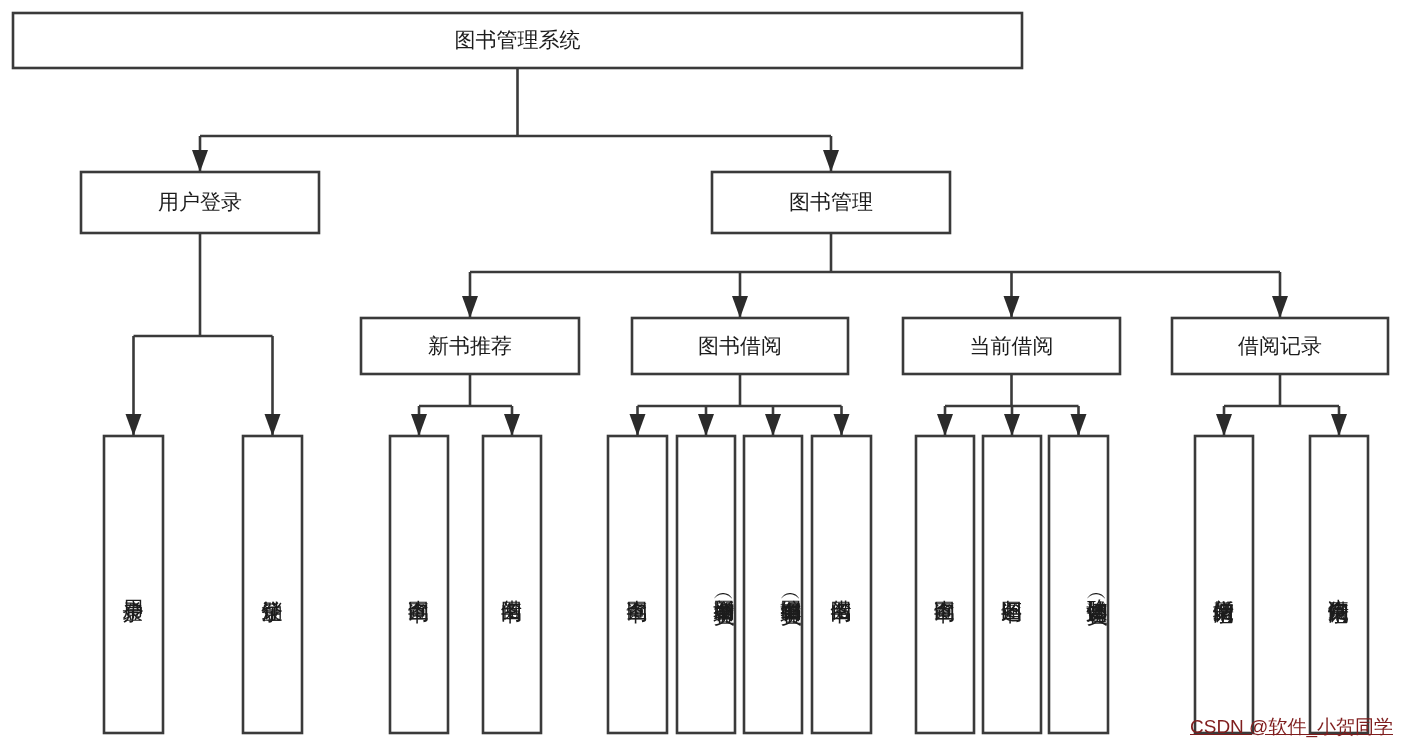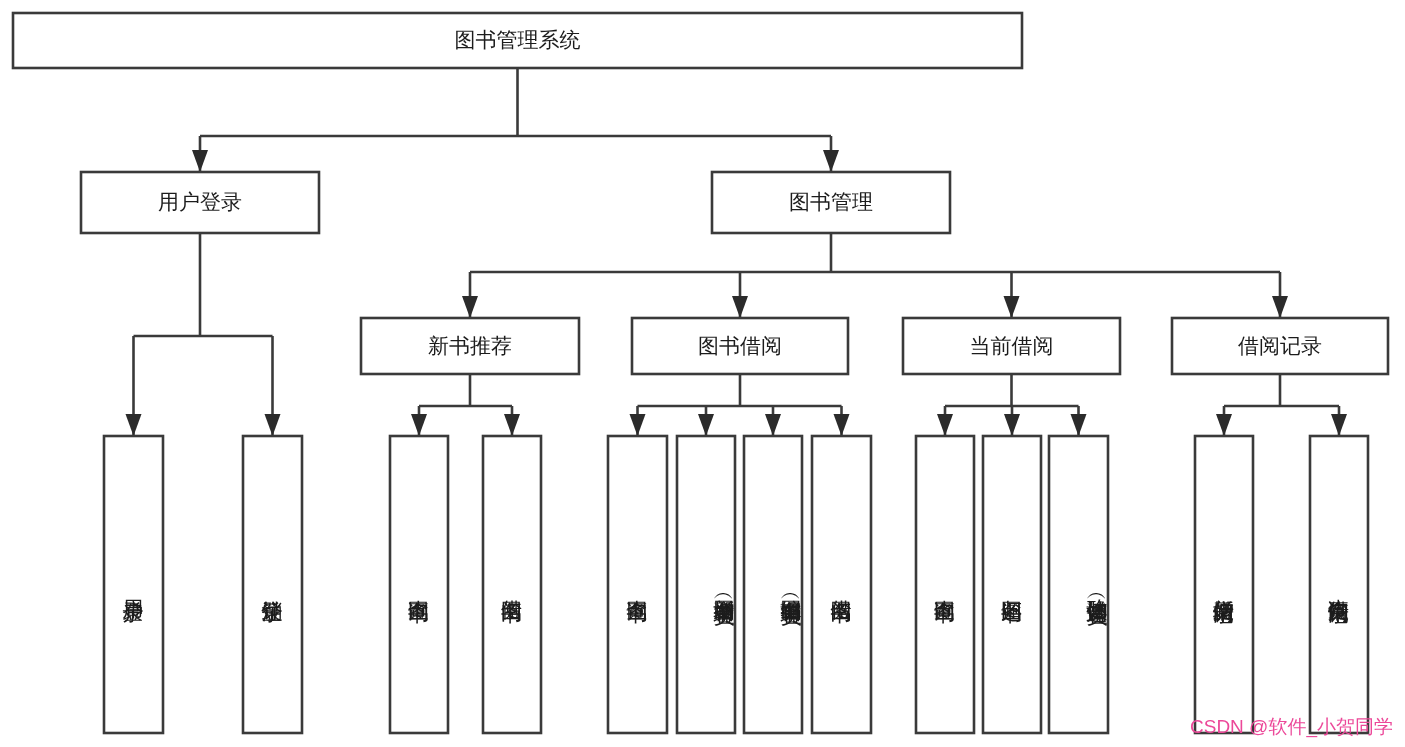--- a/index.html
+++ b/index.html
@@ -64,22 +64,23 @@
     white-space: nowrap;
     pointer-events: none;
   }
   .vlabel-mid {
     align-items: center;
   }
   .watermark {
     position: absolute;
     font-family: "Liberation Sans", "DejaVu Sans", sans-serif;
     font-size: 19px;
-    color: #ec4899;
+    color: #7f1d1d;
     white-space: nowrap;
+    text-decoration: underline;
   }
 </style>
 </head>
 <body>
 
 <div id="diagram-root">
 
   <svg class="diagram-canvas" viewBox="0 0 1405 747">
     <g id="connectors-layer">
         <line x1="517.5" y1="68" x2="517.5" y2="136" class="connector"></line>

